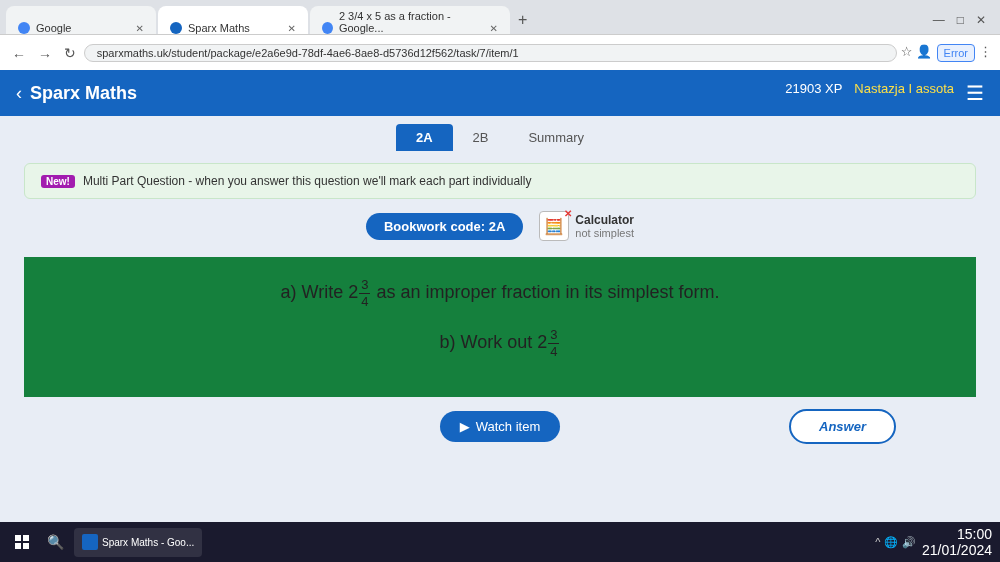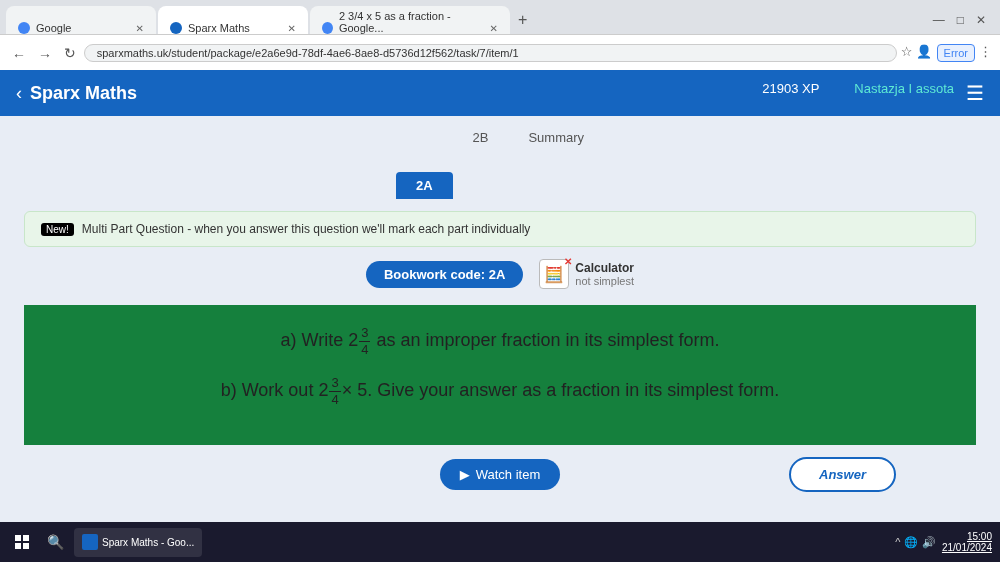--- a/index.html
+++ b/index.html
@@ -22,43 +22,43 @@
     .error-btn { background: #e8f0fe; border: 1px solid #4285f4; border-radius: 4px; padding: 2px 6px; font-size: 11px; color: #4285f4; cursor: pointer; }
 
     
     .taskbar { position: absolute; bottom: 0; left: 0; width: 100%; height: 40px; background: #1a1a2e; display: flex; align-items: center; padding: 0 8px; gap: 4px; z-index: 100; }
     .taskbar-start { display: flex; gap: 6px; align-items: center; }
     .taskbar-btn { width: 28px; height: 28px; display: flex; align-items: center; justify-content: center; background: none; border: none; color: #fff; cursor: pointer; border-radius: 4px; }
     .taskbar-app { display: flex; align-items: center; gap: 4px; background: rgba(255,255,255,0.1); border-radius: 4px; padding: 2px 8px; height: 29px; cursor: pointer; }
     .taskbar-app-icon { width: 16px; height: 16px; border-radius: 2px; }
     .taskbar-app-label { font-size: 10px; color: #fff; }
     .taskbar-right { margin-left: auto; display: flex; align-items: center; gap: 6px; }
-    .taskbar-time { color: #fff; font-size: 10px; text-align: right; text-decoration: underline; }
+    .taskbar-time { color: #fff; font-size: 14px; text-align: right; }
     .sys-icons { display: flex; gap: 4px; align-items: center; }
     .sys-icon { font-size: 11px; color: #ccc; }
 
     
     .app-header { background: #1565c0; width: 100%; height: 46px; display: flex; align-items: center; padding: 0 16px; }
     .app-back-btn { background: none; border: none; color: #fff; font-size: 18px; cursor: pointer; margin-right: 8px; }
     .app-title { color: #fff; font-size: 18px; font-weight: bold; }
     .header-right { margin-left: auto; display: flex; gap: 12px; }
     .xp-badge { color: #fff; font-size: 13px; }
-    .user-name { color: #5eead4; font-size: 13px; margin-left: 23px; }
+    .user-name { color: #fde047; font-size: 13px; }
     .menu-btn { background: none; border: none; color: #fff; font-size: 20px; cursor: pointer; }
 
     
     .tabs-row { display: flex; justify-content: center; background: #e8edf5; padding: 8px 0 0 0; gap: 0; }
     .tab-item { padding: 6px 20px; font-size: 13px; color: #555; cursor: pointer; border-radius: 4px 4px 0 0; }
-    .tab-item.active { background: #1565c0; color: #fff; font-weight: bold; margin-top: 48px; }
+    .tab-item.active { background: #1565c0; color: #fff; font-weight: bold; }
 
     
     .main-content { background: #e8edf5; padding: 12px 24px 8px 24px; height: calc(562px - 40px - 46px - 34px - 36px - 34px); }
 
     .info-banner { background: #e8f5e9; border: 1px solid #c8e6c9; border-radius: 6px; padding: 10px 16px; display: flex; align-items: center; gap: 8px; margin-bottom: 12px; }
-    .new-badge { background: #000000; color: #fff; font-size: 10px; font-weight: normal; border-radius: 3px; padding: 1px 5px; }
+    .new-badge { background: #a21caf; color: #fff; font-size: 10px; font-weight: bold; border-radius: 3px; padding: 1px 5px; }
     .info-text { font-size: 12px; color: #333; }
 
     .bookwork-row { display: flex; align-items: center; justify-content: center; gap: 16px; margin-bottom: 16px; }
     .bookwork-badge { background: #1565c0; color: #fff; border-radius: 20px; padding: 6px 18px; font-size: 13px; font-weight: bold; }
     .calc-info { display: flex; align-items: center; gap: 6px; font-size: 12px; color: #555; }
     .calc-icon-box { width: 30px; height: 30px; border: 1px solid #bbb; border-radius: 4px; display: flex; align-items: center; justify-content: center; font-size: 16px; background: #fff; position: relative; }
     .calc-x { position: absolute; top: -4px; right: -4px; color: #e53935; font-size: 10px; font-weight: bold; }
 
     .question-area { background: #15803d; padding: 20px 60px; text-align: center; }
     .question-line { font-size: 18px; color: #222; margin-bottom: 18px; line-height: 1.6; }
@@ -159,21 +159,21 @@
           </span>
         </span><span> as an improper fraction in its simplest form.</span>
     </div>
 
     <div class="question-line">
       <span>b) Work out 2</span><span class="mixed-num">
           <span class="math-frac">
             <span class="numerator">3</span>
             <span class="denominator">4</span>
           </span>
-        </span><span>× 5. Give your answer as a fraction in its simplest form.</span>
+        </span>
     </div>
   </div>
 
   <div style="display:flex; justify-content:space-between; align-items:center; padding: 12px 40px 0 40px;">
     <div style="flex:1;"></div>
     <button class="watch-video-btn">
       <span>▶</span>
       <span>Watch item</span>
     </button>
     <div style="flex:1; display:flex; justify-content:flex-end;">

